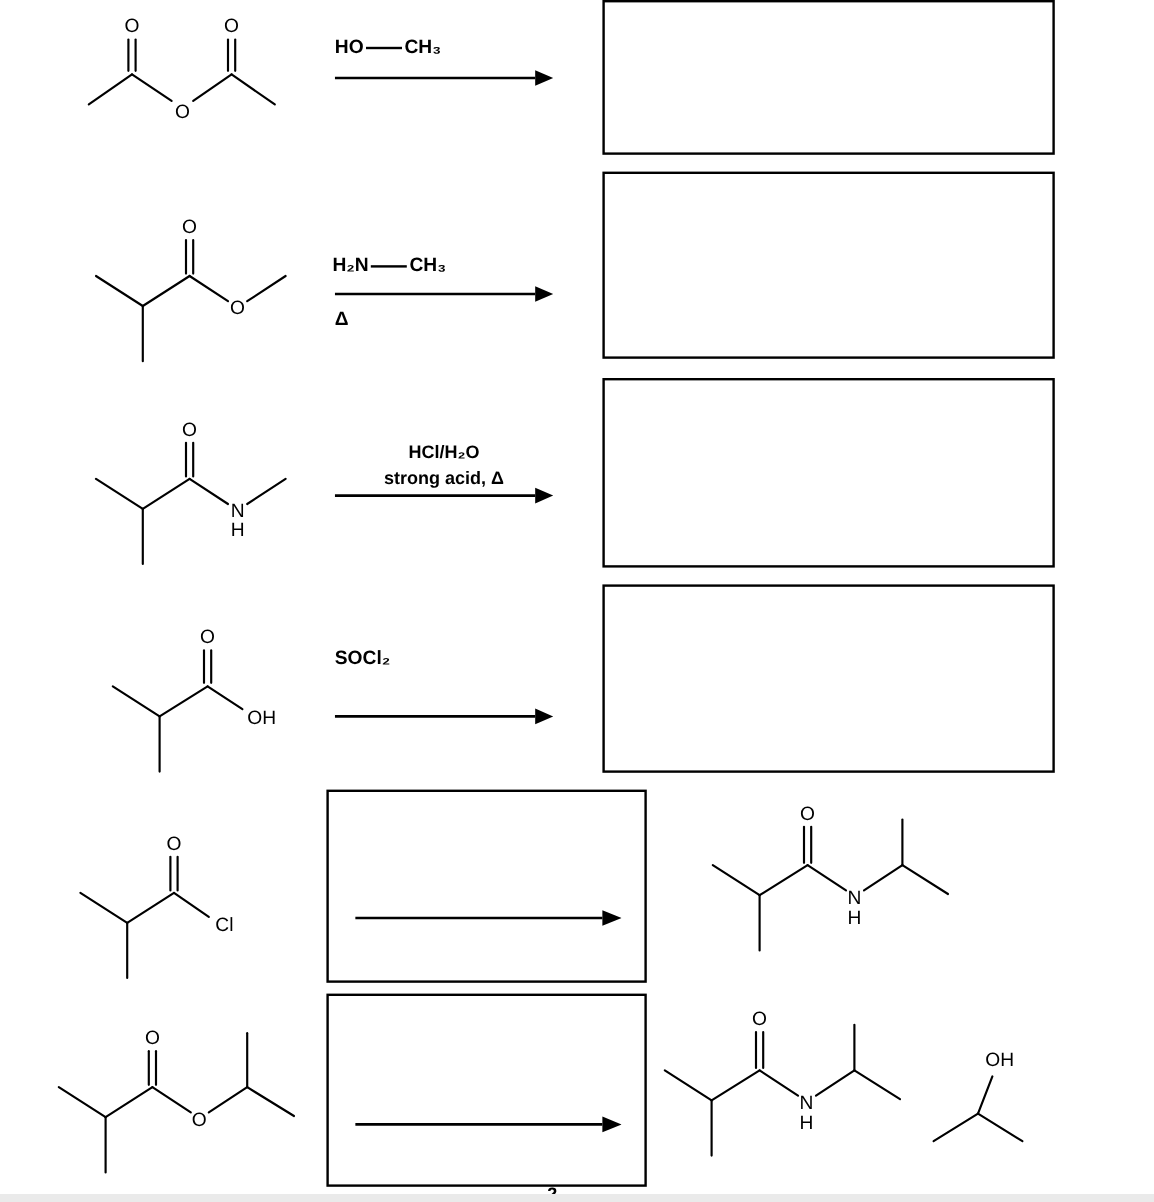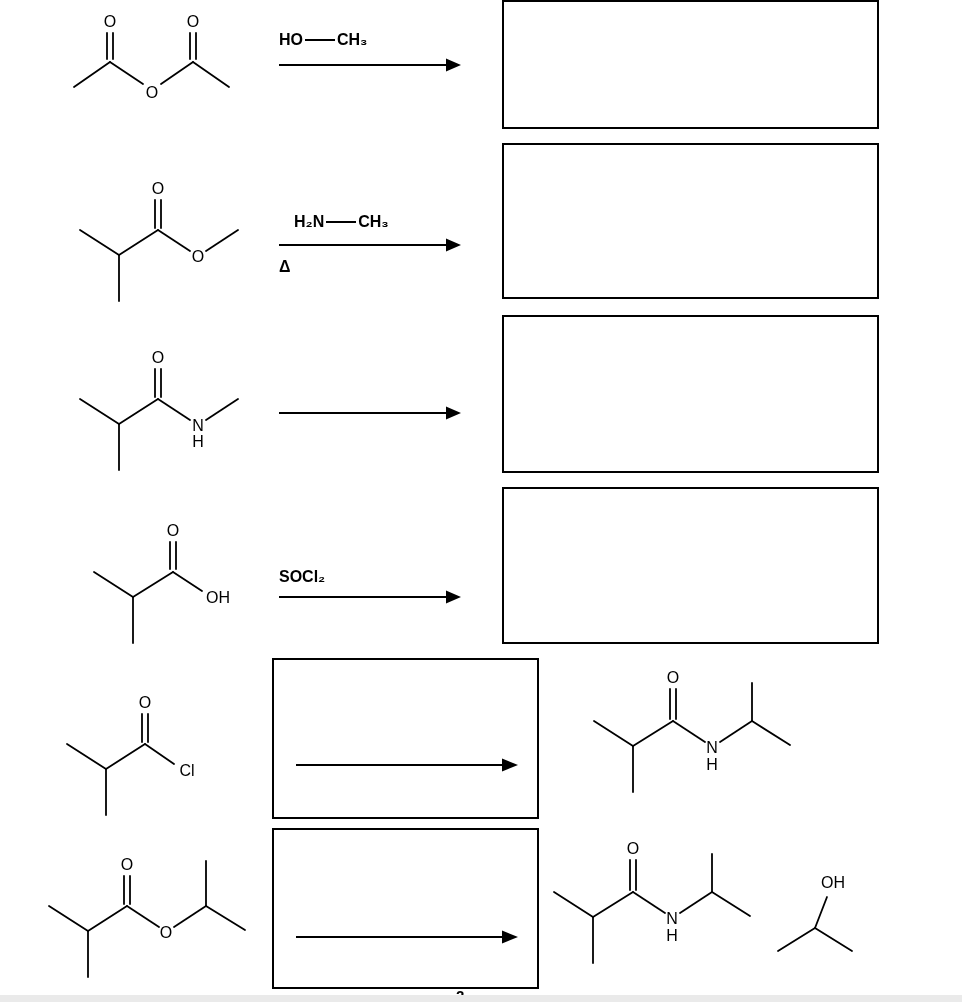--- a/index.html
+++ b/index.html
@@ -66,21 +66,21 @@
       <line x1="98" y1="60" x2="59" y2="85"></line>
       <line x1="59" y1="85" x2="20" y2="60"></line>
       <line x1="59" y1="85" x2="59" y2="131"></line>
       <line x1="98" y1="60" x2="130" y2="81"></line>
       <line x1="146" y1="81" x2="178" y2="60"></line>
     </g>
     <text x="98" y="24" text-anchor="middle">O</text>
     <text x="138" y="92" text-anchor="middle">O</text>
   </svg>
 
-  <div class="reagent-line" style="left:294px;top:212px;width:182px;height:20px">
+  <div class="reagent-line" style="left:277px;top:212px;width:182px;height:20px">
     <span>H₂N</span>
     <span class="bond-dash"></span>
     <span>CH₃</span>
   </div>
   <svg class="arrow" style="left:279px;top:235px" width="182" height="20" viewBox="0 0 182 20">
     <line x1="0" y1="10" x2="167" y2="10"></line>
     <polygon points="167,3.5 182,10 167,16.5"></polygon>
   </svg>
   <div class="reagent-line" style="left:279px;top:257px;width:145px;height:20px">
     <span>Δ</span>
@@ -95,40 +95,44 @@
       <line x1="59" y1="84" x2="20" y2="59"></line>
       <line x1="59" y1="84" x2="59" y2="130"></line>
       <line x1="98" y1="59" x2="130" y2="80"></line>
       <line x1="146" y1="80" x2="178" y2="59"></line>
     </g>
     <text x="98" y="23" text-anchor="middle">O</text>
     <text x="138" y="91" text-anchor="middle">N</text>
     <text x="138" y="107" text-anchor="middle">H</text>
   </svg>
 
+  <div class="reagent-stack" style="left:279px;top:367px;width:182px">
+    <div>HCl/H₂O</div>
+    <div>strong acid, Δ</div>
+  </div>
   <svg class="arrow" style="left:279px;top:403px" width="182" height="20" viewBox="0 0 182 20">
     <line x1="0" y1="10" x2="167" y2="10"></line>
     <polygon points="167,3.5 182,10 167,16.5"></polygon>
   </svg>
   <div class="answer-box" style="left:502px;top:315px;width:377px;height:158px"></div>
 
   <svg class="mol" style="left:75px;top:513px" width="200" height="140" viewBox="0 0 200 140">
     <g>
       <line x1="95" y1="29" x2="95" y2="56"></line>
       <line x1="101" y1="29" x2="101" y2="56"></line>
       <line x1="98" y1="59" x2="58" y2="84"></line>
       <line x1="58" y1="84" x2="19" y2="59"></line>
       <line x1="58" y1="84" x2="58" y2="130"></line>
       <line x1="98" y1="59" x2="127" y2="78"></line>
     </g>
     <text x="98" y="23" text-anchor="middle">O</text>
     <text x="143" y="90" text-anchor="middle">OH</text>
   </svg>
 
-  <div class="reagent-line" style="left:279px;top:567px;width:182px;height:20px">
+  <div class="reagent-line" style="left:279px;top:539px;width:182px;height:20px">
     <span>SOCl₂</span>
   </div>
   <svg class="arrow" style="left:279px;top:587px" width="182" height="20" viewBox="0 0 182 20">
     <line x1="0" y1="10" x2="167" y2="10"></line>
     <polygon points="167,3.5 182,10 167,16.5"></polygon>
   </svg>
   <div class="answer-box" style="left:502px;top:487px;width:377px;height:157px"></div>
 
   <svg class="mol" style="left:48px;top:685px" width="200" height="140" viewBox="0 0 200 140">
     <g>

